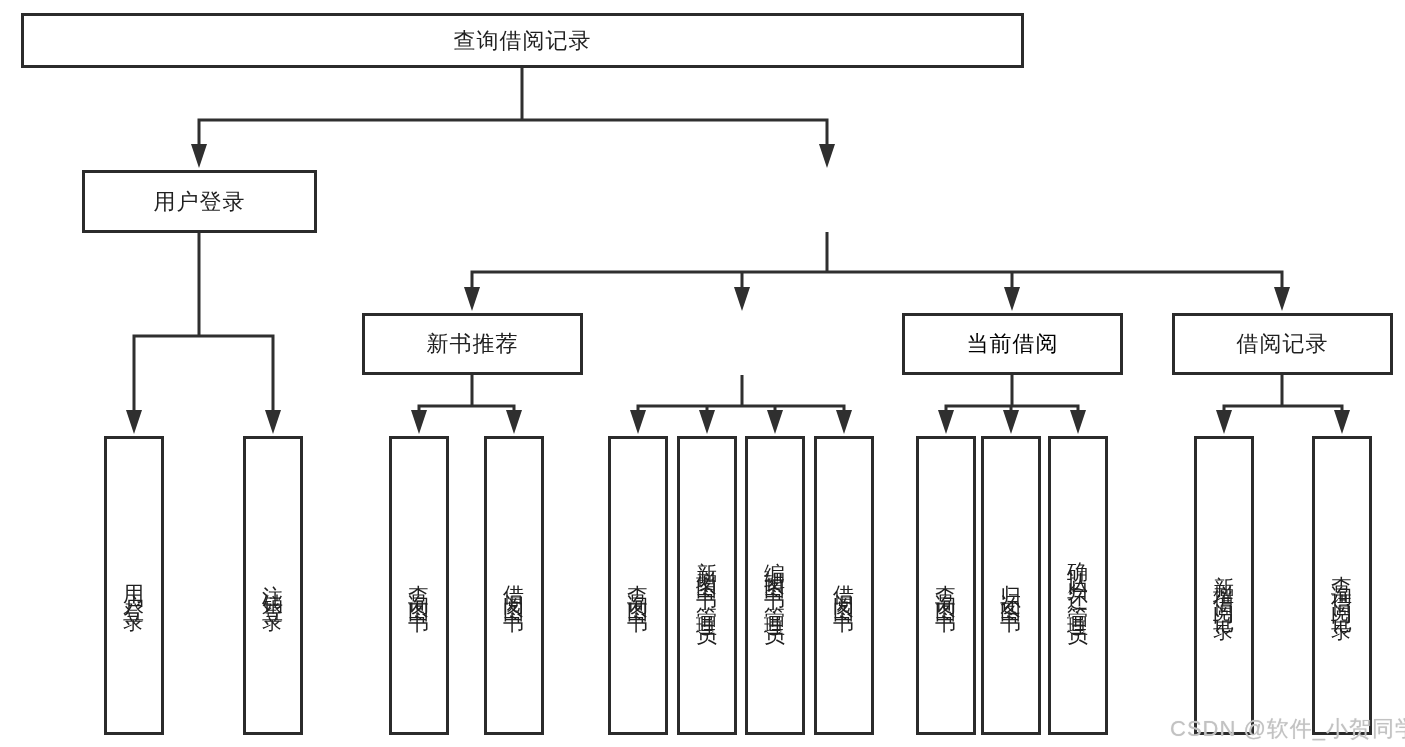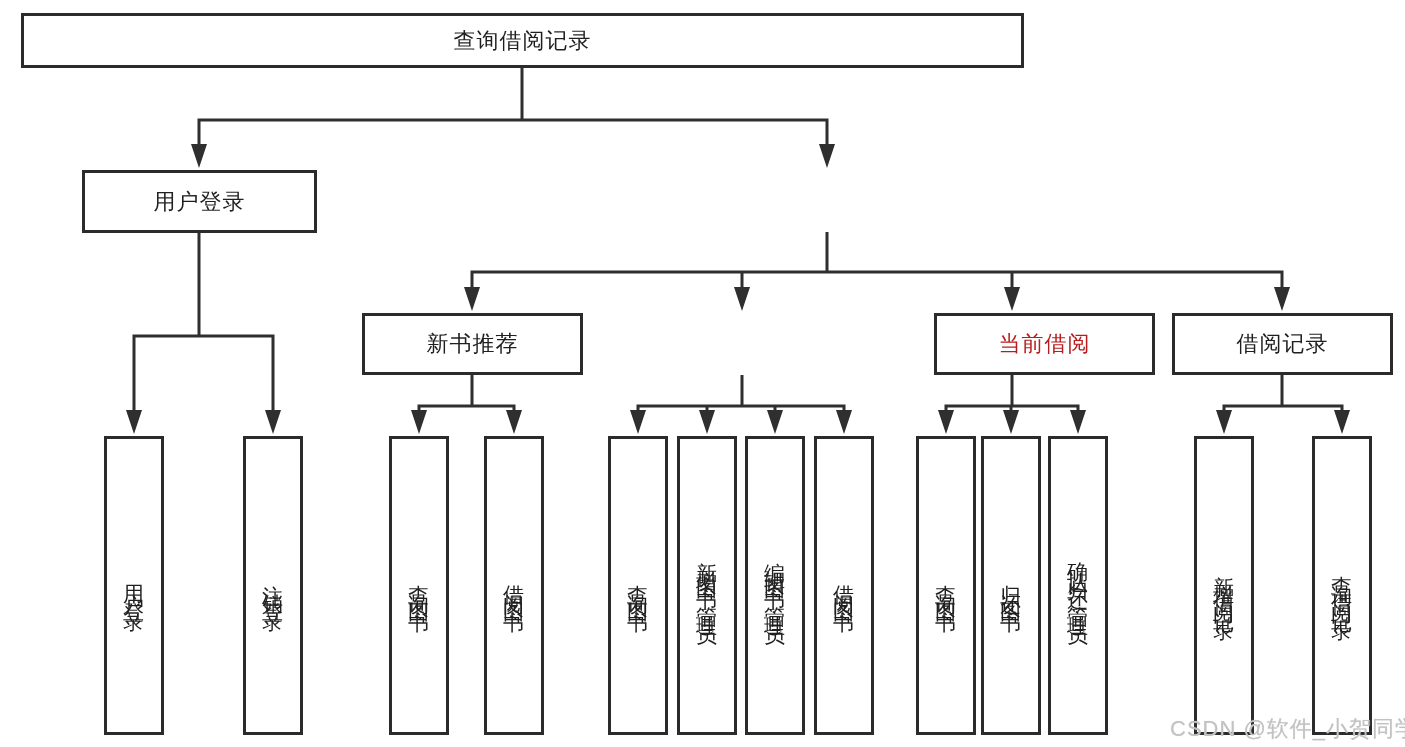--- a/index.html
+++ b/index.html
@@ -75,21 +75,21 @@
       <polygon points="1003,410 1019,410 1011,434" fill="#2f2f2f"></polygon>
       <polygon points="1070,410 1086,410 1078,434" fill="#2f2f2f"></polygon>
       <path d="M 1282 375 V 406 M 1222.5 406 H 1343.5 M 1224 404.5 V 416 M 1342 404.5 V 416" fill="none" stroke="#2f2f2f" stroke-width="3"></path>
       <polygon points="1216,410 1232,410 1224,434" fill="#2f2f2f"></polygon>
       <polygon points="1334,410 1350,410 1342,434" fill="#2f2f2f"></polygon>
     </svg>
   <div id="nodes">
       <div class="node h" style="left: 21px; top: 13px; width: 1003px; height: 55px; border-color: rgb(43, 43, 43); color: rgb(31, 31, 31);">查询借阅记录</div>
       <div class="node h" style="left: 82px; top: 170px; width: 235px; height: 63px; border-color: rgb(43, 43, 43); color: rgb(31, 31, 31);">用户登录</div>
       <div class="node h" style="left: 362px; top: 313px; width: 221px; height: 62px; border-color: rgb(43, 43, 43); color: rgb(31, 31, 31);">新书推荐</div>
-      <div class="node h" style="left: 902px; top: 313px; width: 221px; height: 62px; border-color: rgb(43, 43, 43); color: #b91c1c; margin-left: 32px;">当前借阅</div>
+      <div class="node h" style="left: 902px; top: 313px; width: 221px; height: 62px; border-color: rgb(43, 43, 43); color: #000000;">当前借阅</div>
       <div class="node h" style="left: 1172px; top: 313px; width: 221px; height: 62px; border-color: rgb(43, 43, 43); color: rgb(31, 31, 31);">借阅记录</div>
       <div class="node v" style="left: 104px; top: 436px; width: 60px; height: 299px; border-color: rgb(43, 43, 43); color: rgb(31, 31, 31);">用户登录</div>
       <div class="node v" style="left: 243px; top: 436px; width: 60px; height: 299px; border-color: rgb(43, 43, 43); color: rgb(31, 31, 31);">注销登录</div>
       <div class="node v" style="left: 389px; top: 436px; width: 60px; height: 299px; border-color: rgb(43, 43, 43); color: rgb(31, 31, 31);">查询图书</div>
       <div class="node v" style="left: 484px; top: 436px; width: 60px; height: 299px; border-color: rgb(43, 43, 43); color: rgb(31, 31, 31);">借阅图书</div>
       <div class="node v" style="left: 608px; top: 436px; width: 60px; height: 299px; border-color: rgb(43, 43, 43); color: rgb(31, 31, 31);">查询图书</div>
       <div class="node v" style="left: 677px; top: 436px; width: 60px; height: 299px; border-color: rgb(43, 43, 43); color: rgb(31, 31, 31);">新增图书（管理员）</div>
       <div class="node v" style="left: 745px; top: 436px; width: 60px; height: 299px; border-color: rgb(43, 43, 43); color: rgb(31, 31, 31);">编辑图书（管理员）</div>
       <div class="node v" style="left: 814px; top: 436px; width: 60px; height: 299px; border-color: rgb(43, 43, 43); color: rgb(31, 31, 31);">借阅图书</div>
       <div class="node v" style="left: 916px; top: 436px; width: 60px; height: 299px; border-color: rgb(43, 43, 43); color: rgb(31, 31, 31);">查询图书</div>

